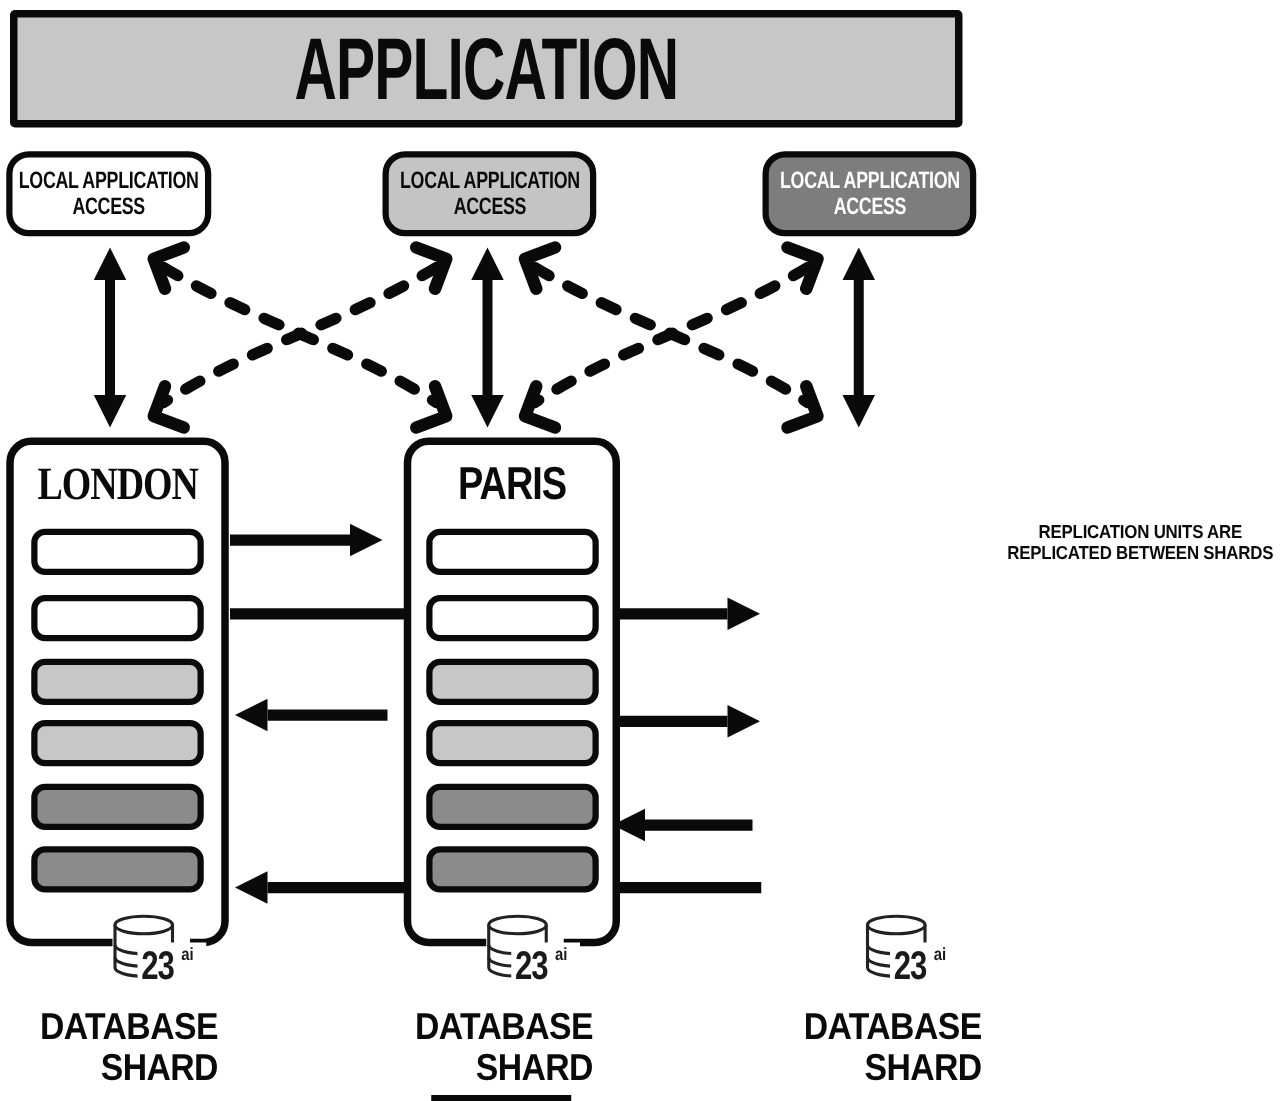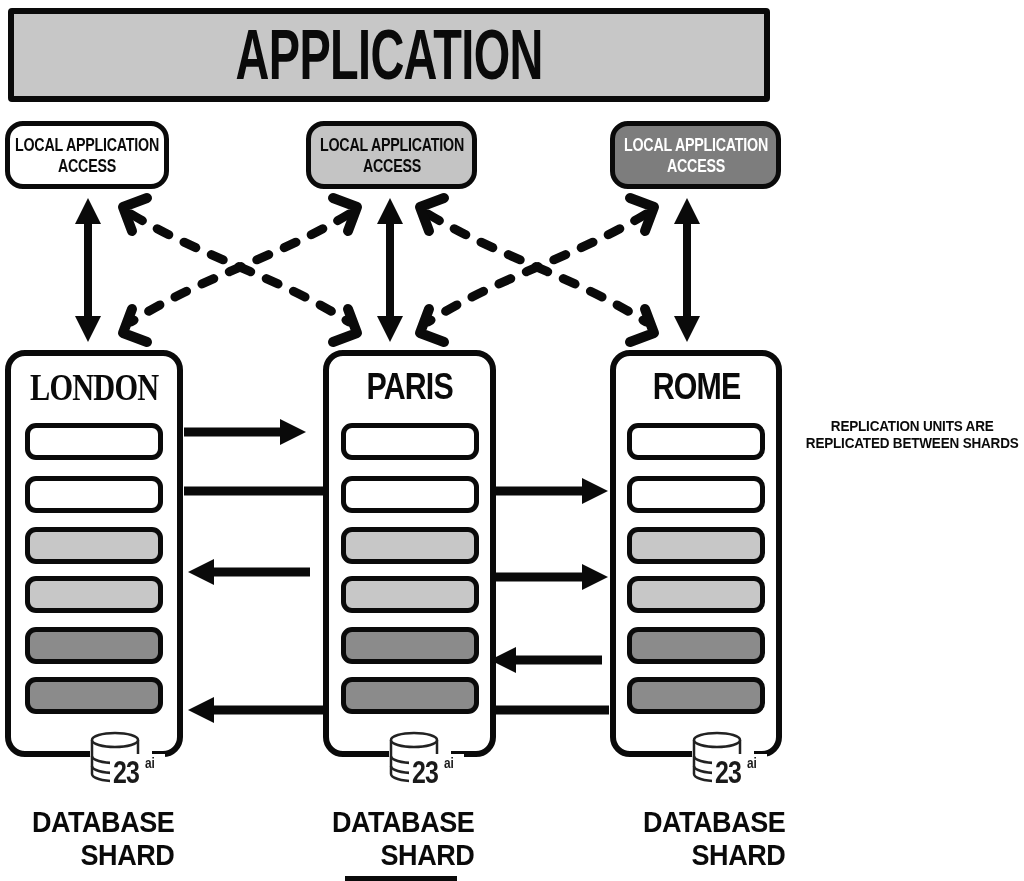--- a/index.html
+++ b/index.html
@@ -175,31 +175,20 @@
     <div class="col-title"><span class="cond sx82">PARIS</span></div>
     <div class="units">
         <div class="unit white"></div>
         <div class="unit white"></div>
         <div class="unit light"></div>
         <div class="unit light"></div>
         <div class="unit dark"></div>
         <div class="unit dark"></div>
       </div>
   </div>
-  <div class="box shard-col col-rome">
-    <div class="col-title"><span class="cond sx82">ROME</span></div>
-    <div class="units">
-        <div class="unit white"></div>
-        <div class="unit white"></div>
-        <div class="unit light"></div>
-        <div class="unit light"></div>
-        <div class="unit dark"></div>
-        <div class="unit dark"></div>
-      </div>
-  </div>
 
   <svg class="dbicon db-london" viewBox="0 0 120 70">
     <rect x="20" y="20" width="62" height="13" fill="#ffffff"></rect>
     <path d="M22 12 L22 46 A23 7 0 0 0 68 46 L68 12" fill="#ffffff" stroke="#222222" stroke-width="2.5"></path>
     <path d="M22 28 A23 7 0 0 0 68 28" fill="none" stroke="#222222" stroke-width="2.5"></path>
     <path d="M22 38 A23 7 0 0 0 68 38" fill="none" stroke="#222222" stroke-width="2.5"></path>
     <ellipse cx="45" cy="12" rx="23" ry="7" fill="#ffffff" stroke="#222222" stroke-width="2.5"></ellipse>
     <rect x="40" y="26" width="55" height="34" fill="#ffffff"></rect>
     <text transform="translate(43,55) scale(0.78,1)" font-size="32" font-weight="700" letter-spacing="-1" fill="#1a1a1a">23</text>
     <text transform="translate(75,40) scale(0.85,1)" font-size="14" font-weight="700" fill="#1a1a1a">ai</text>

